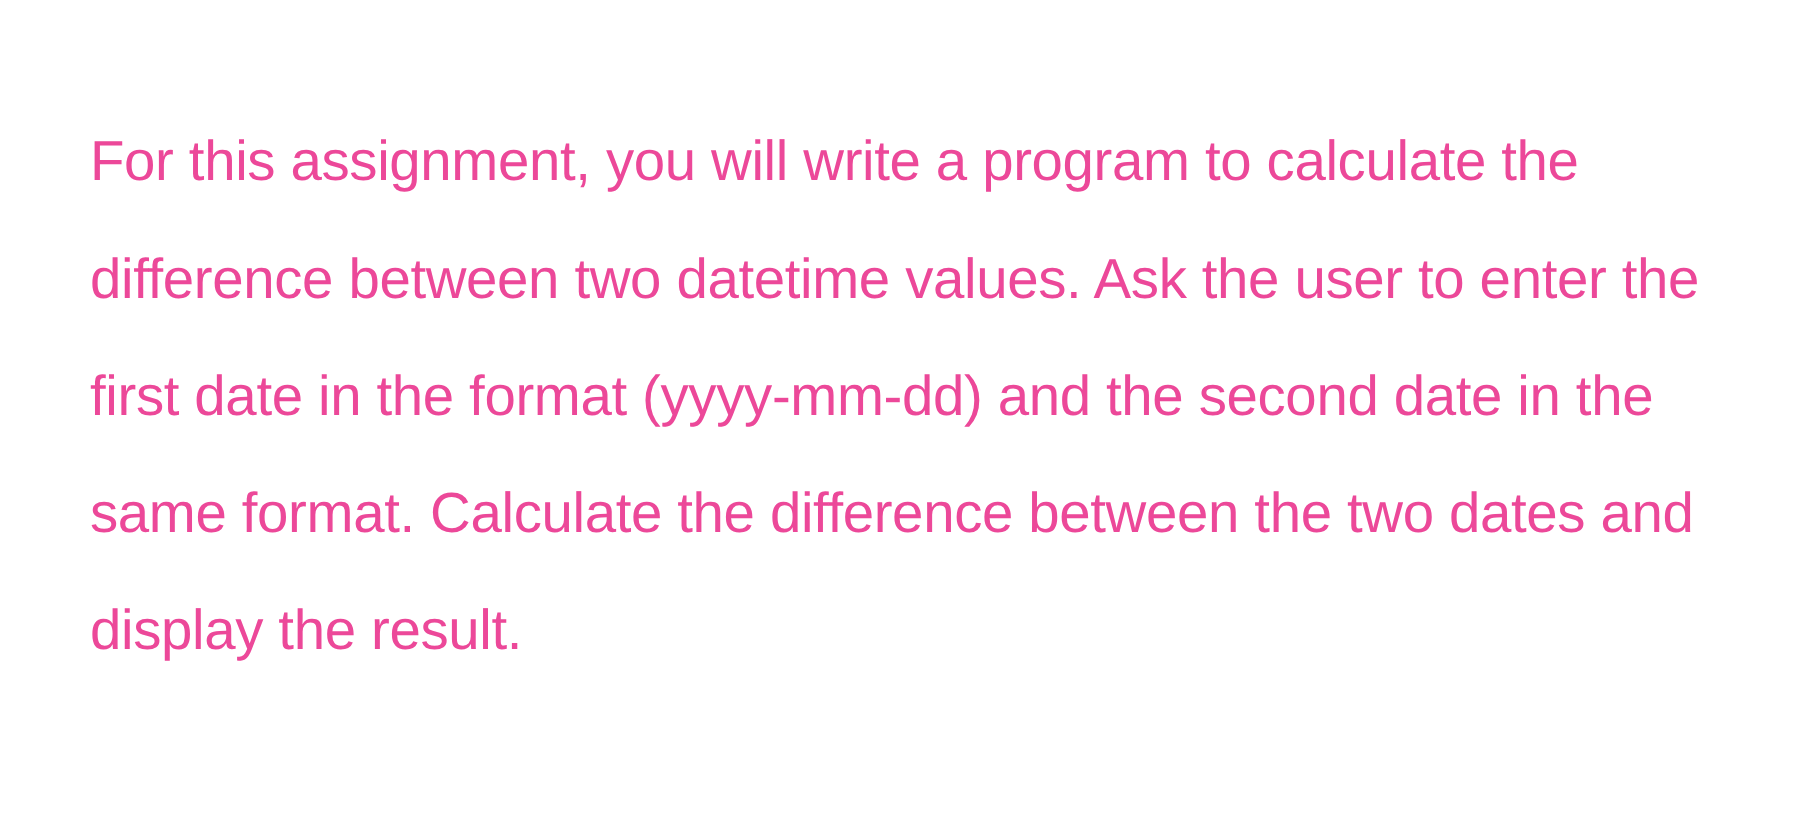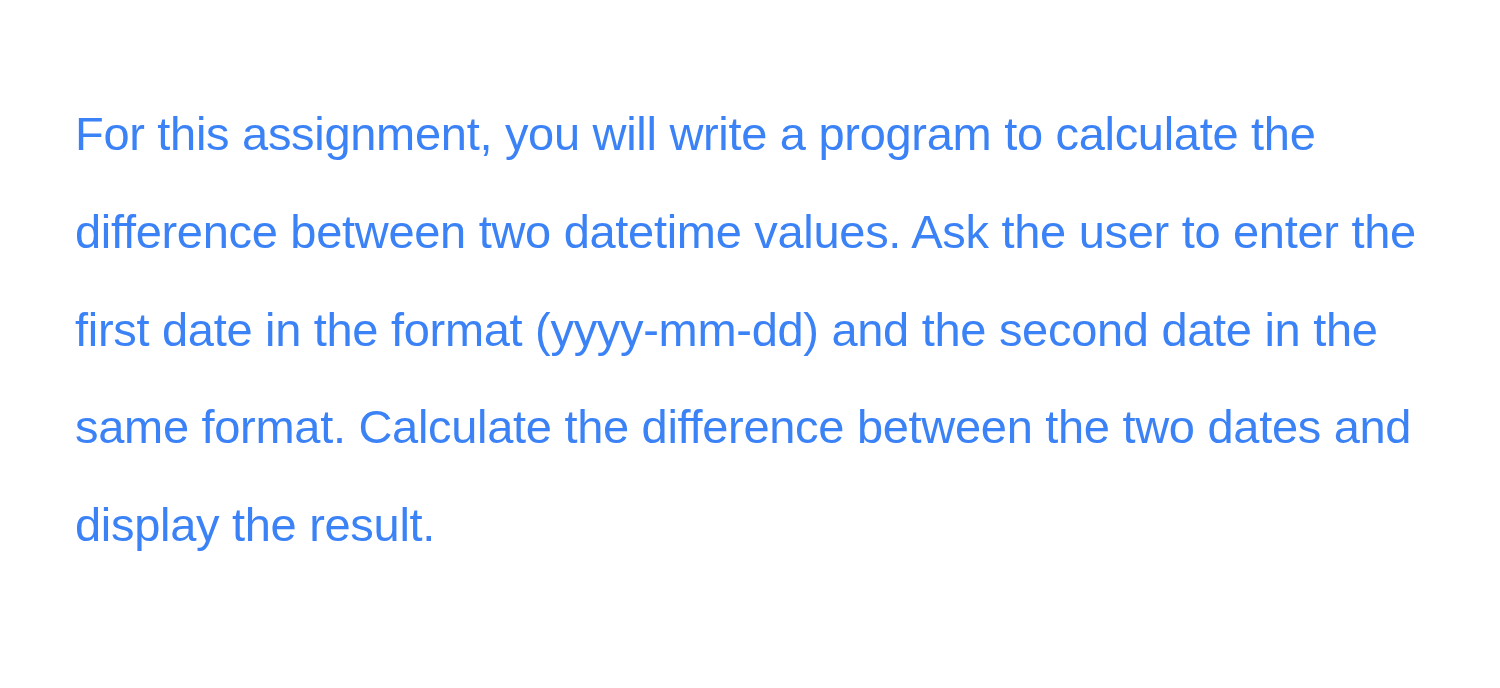--- a/index.html
+++ b/index.html
@@ -10,21 +10,21 @@
     body {
       width: 1500px;
       height: 688px;
       background-color: #ffffff;
       font-family: -apple-system, BlinkMacSystemFont, "Segoe UI", Helvetica, Arial, sans-serif;
       padding: 85px 75px 60px 75px;
     }
     .assignment-text {
       font-size: 47px;
       line-height: 2.08;
-      color: #3b82f6;
+      color: #ec4899;
       font-weight: 400;
       letter-spacing: -0.3px;
     }
   </style>
 </head>
 <body>
 
 <p class="assignment-text">For this assignment, you will write a program to calculate the difference between two datetime values. Ask the user to enter the first date in the format (yyyy-mm-dd) and the second date in the same format. Calculate the difference between the two dates and display the result.</p>
 
 </body></html>

